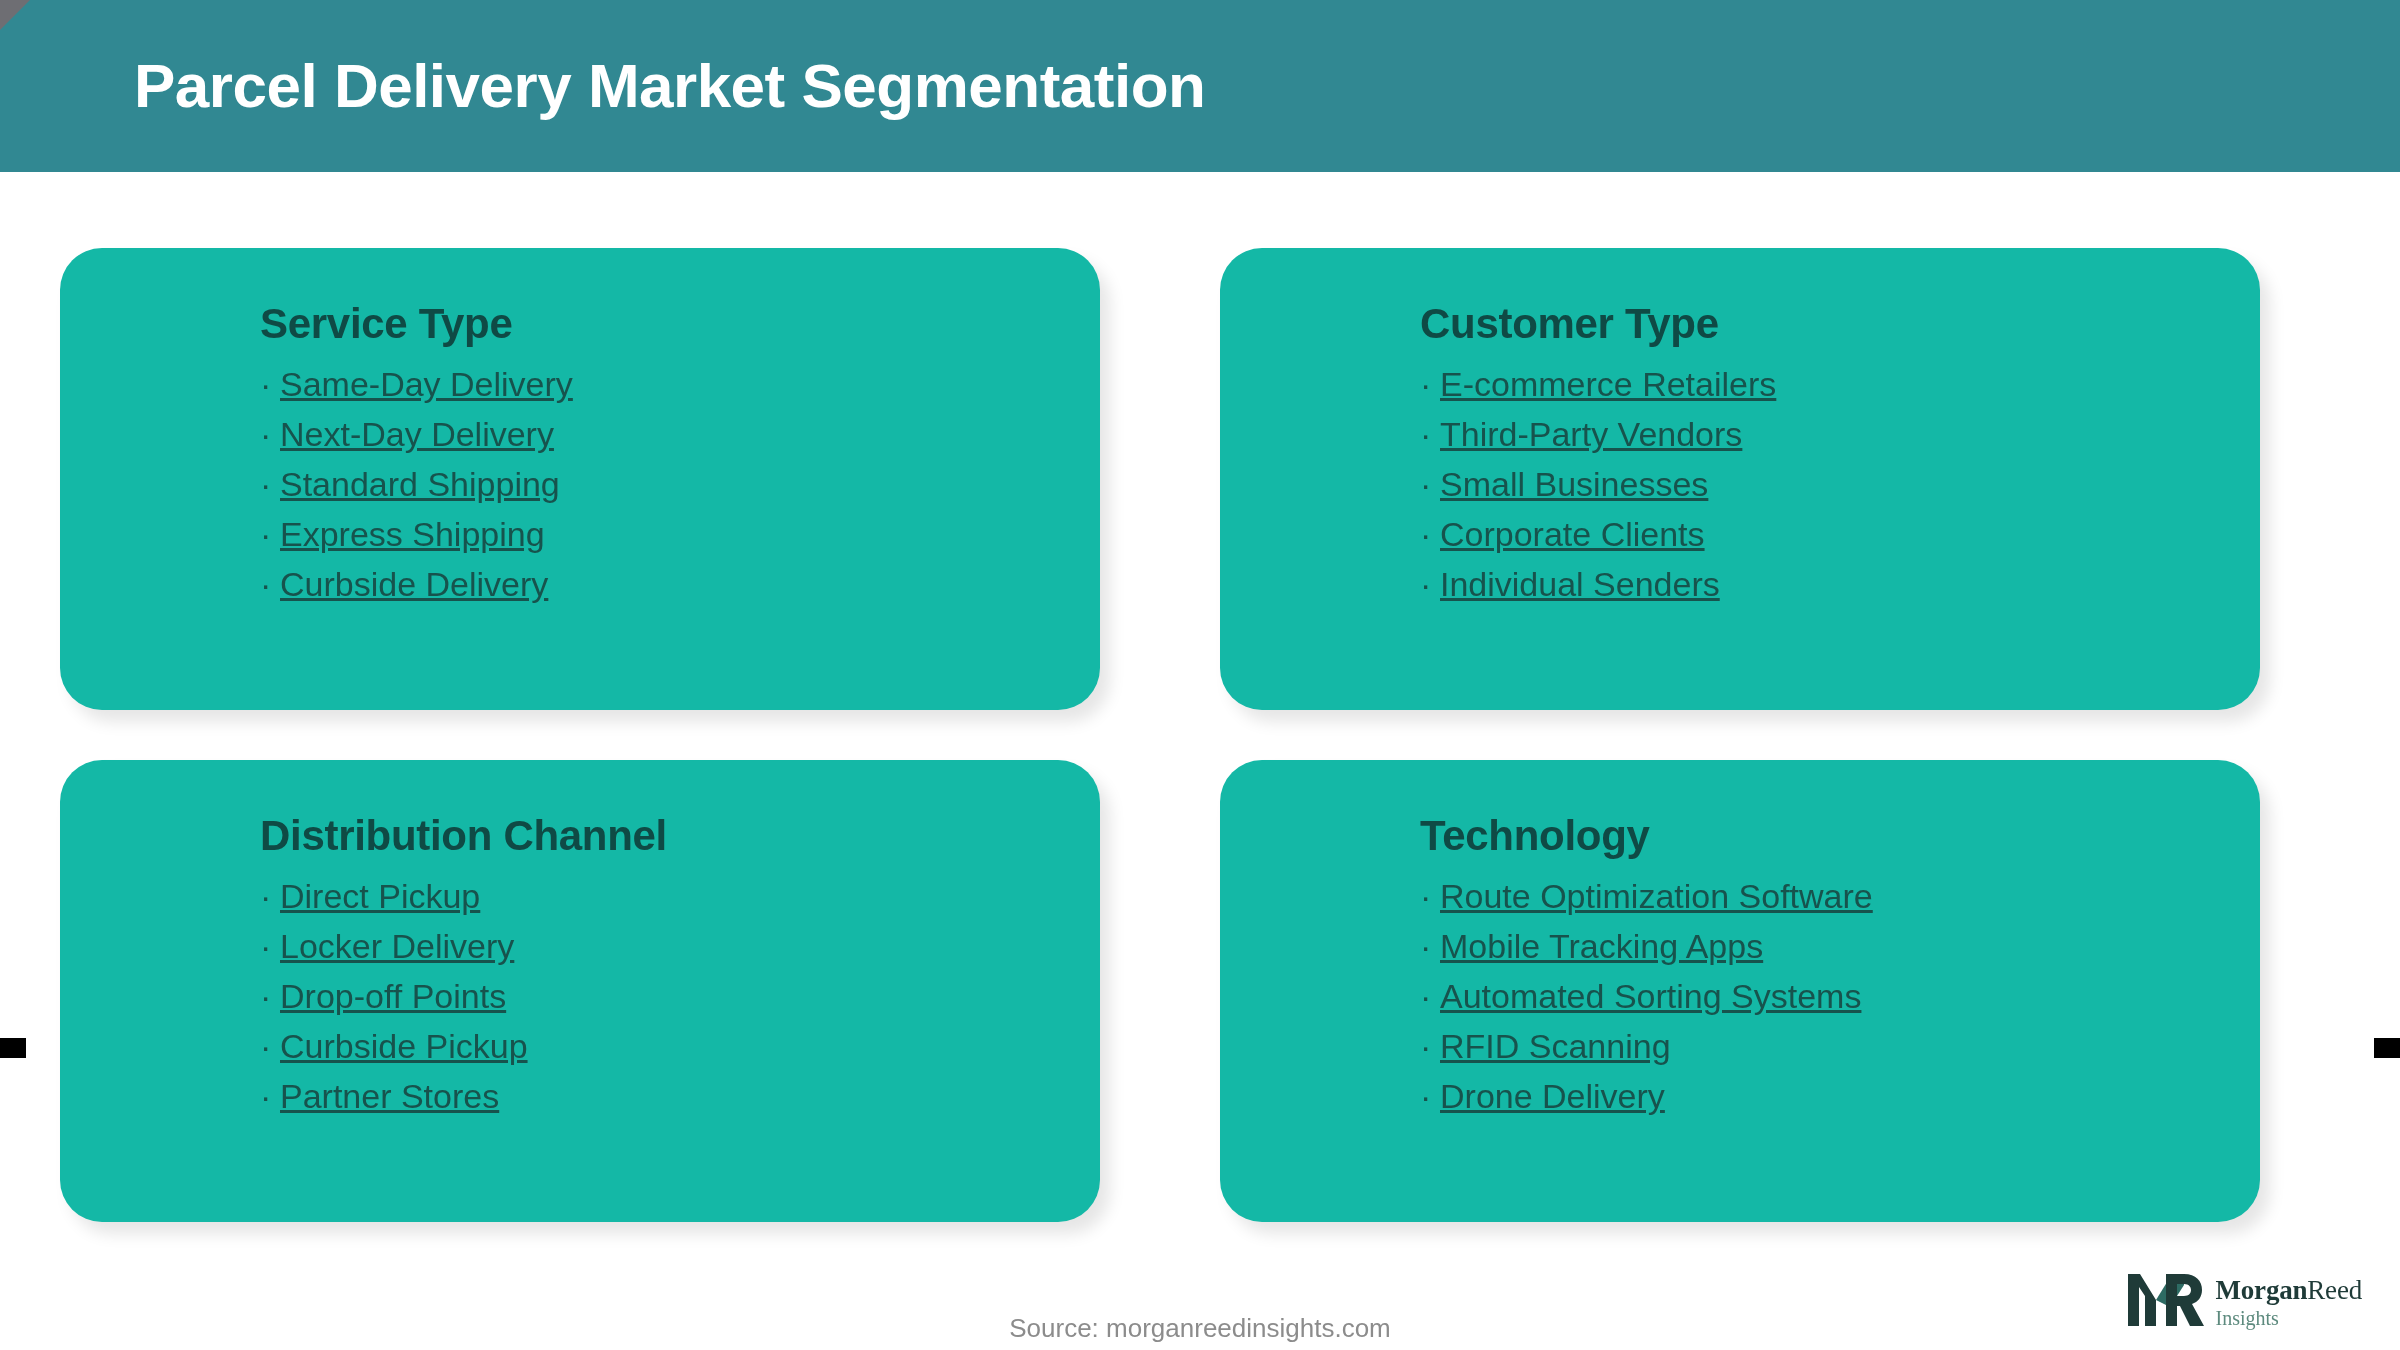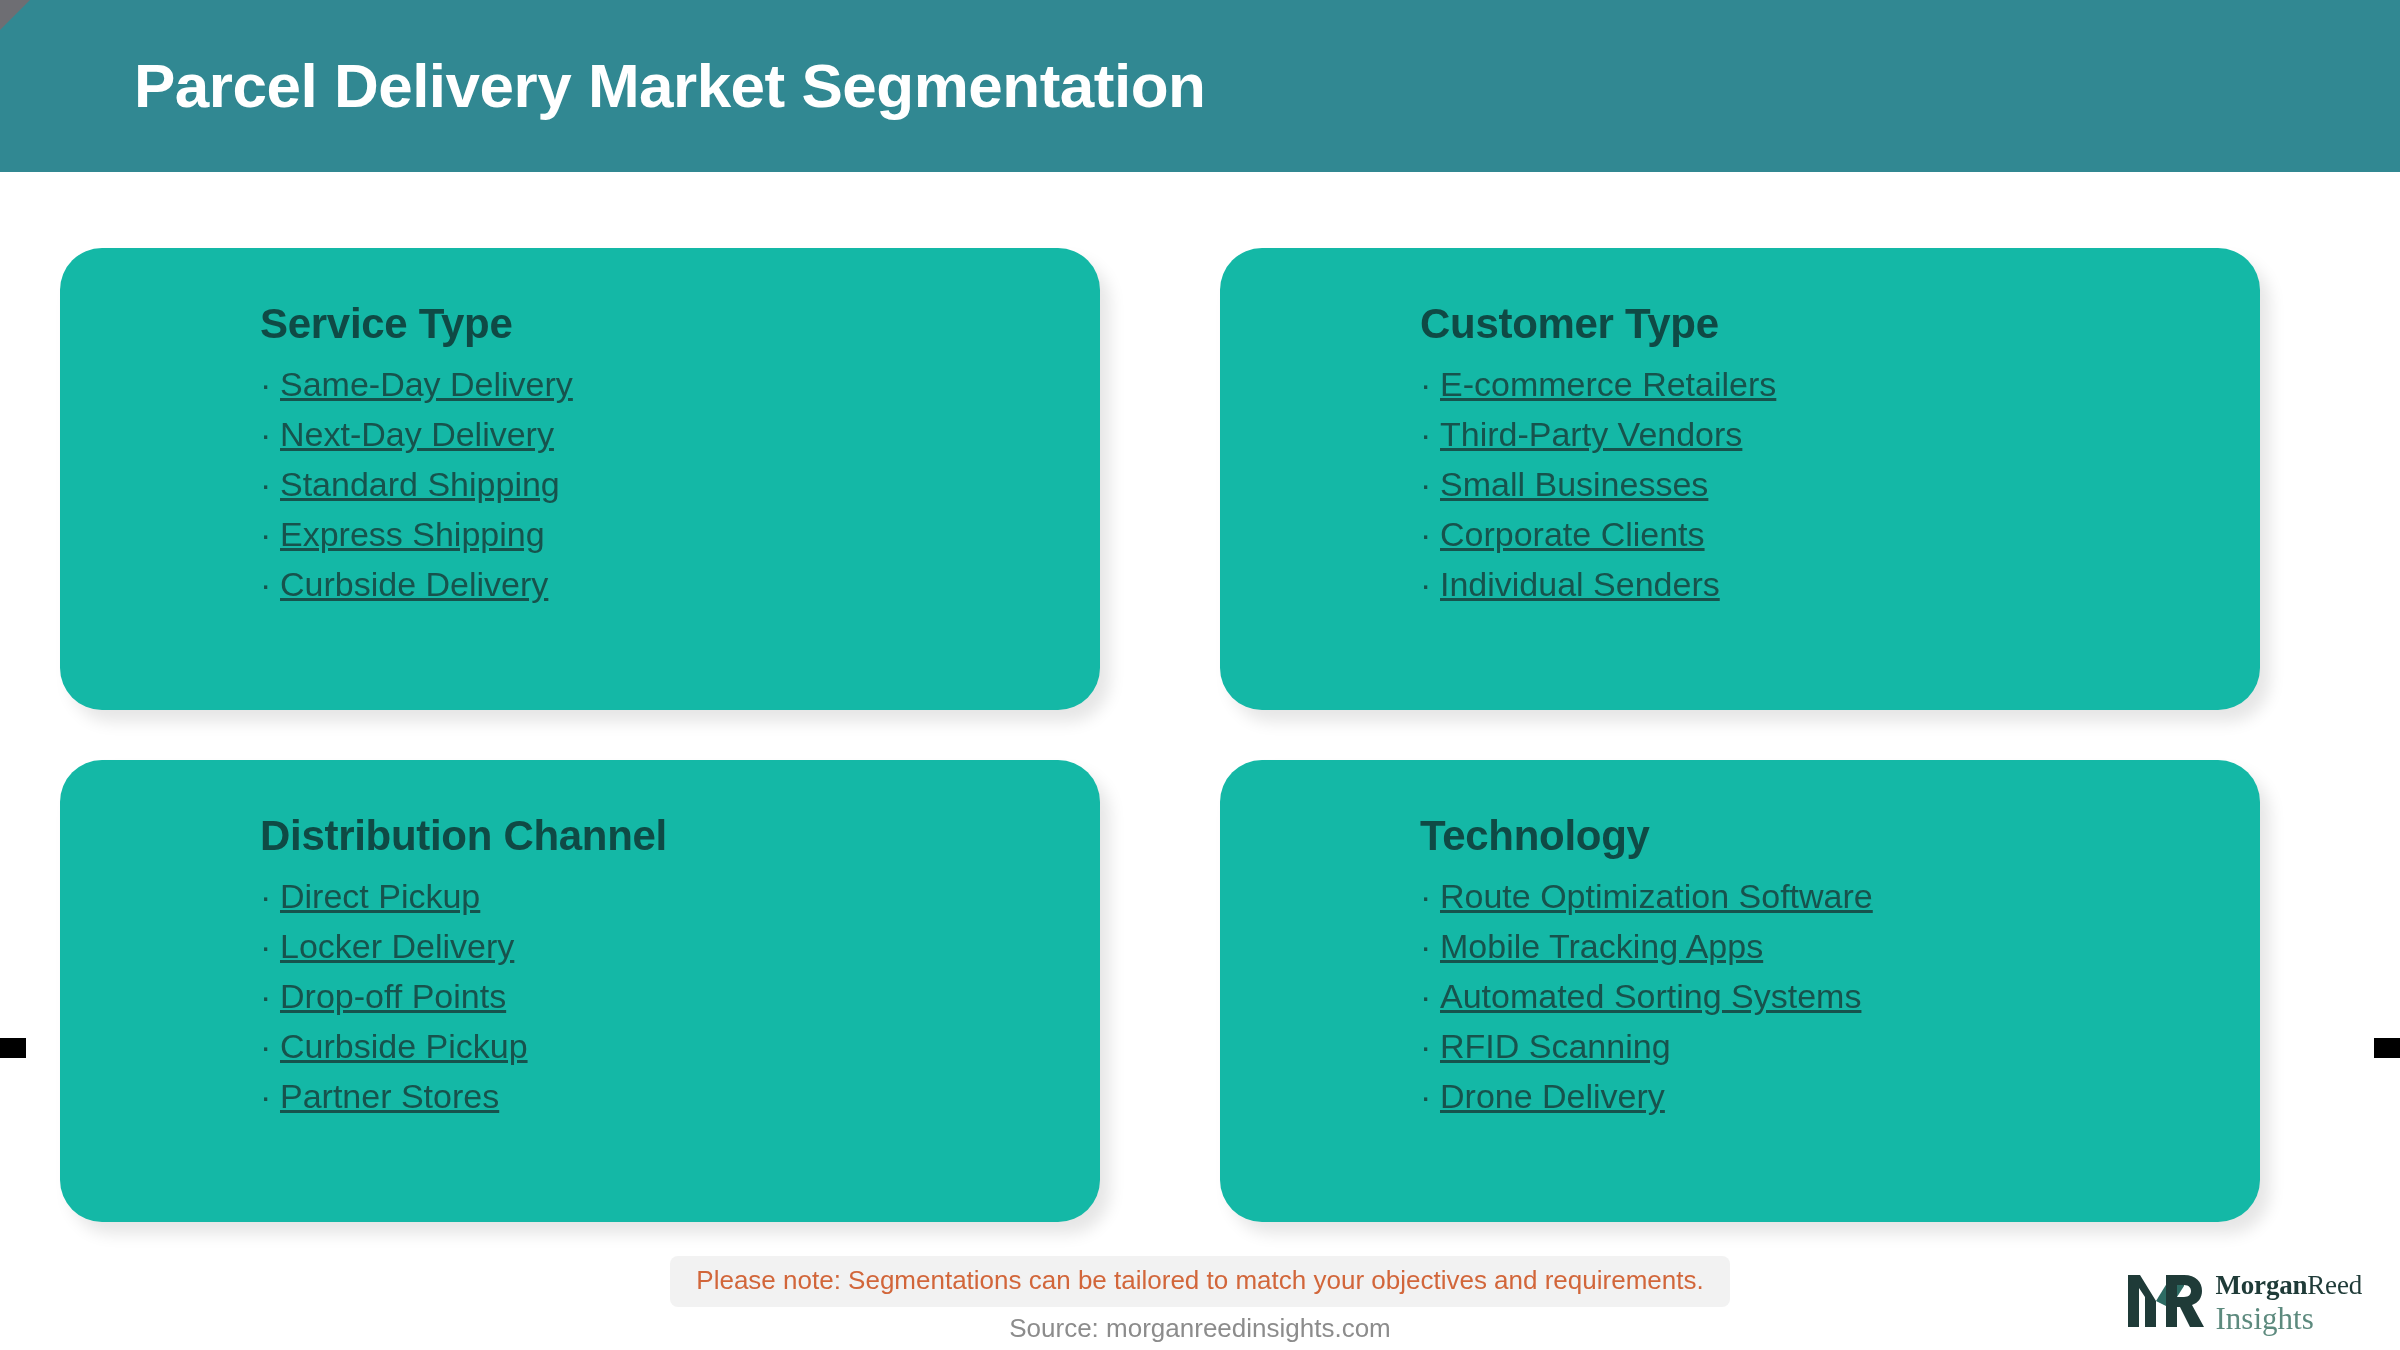--- a/index.html
+++ b/index.html
@@ -155,21 +155,21 @@
   .logo-line1 {
     font-family: "Liberation Serif", serif;
     font-size: 27px;
     color: #1f3b38;
     letter-spacing: -0.2px;
   }
   .logo-line1 b { font-weight: bold; }
   .logo-line1 span.reed { font-weight: normal; margin-top: 28px; }
   .logo-line2 {
     font-family: "Liberation Serif", serif;
-    font-size: 31px;
+    font-size: 20px;
     color: #5d8a7e;
     margin-top: 4px;
   }
 </style>
 </head>
 <body>
 
 <div class="slide">
 
   <div class="corner-tl"></div>
@@ -219,23 +219,20 @@
         <li><span class="bullet">·</span><span>Route Optimization Software</span></li>
         <li><span class="bullet">·</span><span>Mobile Tracking Apps</span></li>
         <li><span class="bullet">·</span><span>Automated Sorting Systems</span></li>
         <li><span class="bullet">·</span><span>RFID Scanning</span></li>
         <li><span class="bullet">·</span><span>Drone Delivery</span></li>
       </ul>
     </div>
 
   </div>
 
-  <div class="note-wrap">
-    <div class="note-box">Please note: Segmentations can be tailored to match your objectives and requirements.</div>
-  </div>
 
   <div class="source">Source: morganreedinsights.com</div>
 
   <div class="logo">
     <span class="logo-mark">
       <svg width="78" height="56" viewBox="0 0 78 56" xmlns="http://www.w3.org/2000/svg">
         <path d="M2 54 L2 2 L14 2 L30 28 L30 54 L19 54 L19 24 L13 15 L13 54 Z" fill="#1f3b38"></path>
         <path d="M30 28 L46 2 L58 2 L58 13 L44 35 Z" fill="#2d6b63"></path>
         <path d="M40 54 L40 2 L58 2 C70 2 76 9 76 18 C76 25 72 30 66 32 L78 54 L64 54 L54 34 L51 34 L51 54 Z
                  M51 12 L51 24 L58 24 C63 24 65 21 65 18 C65 15 63 12 58 12 Z" fill="#1f3b38"></path>

